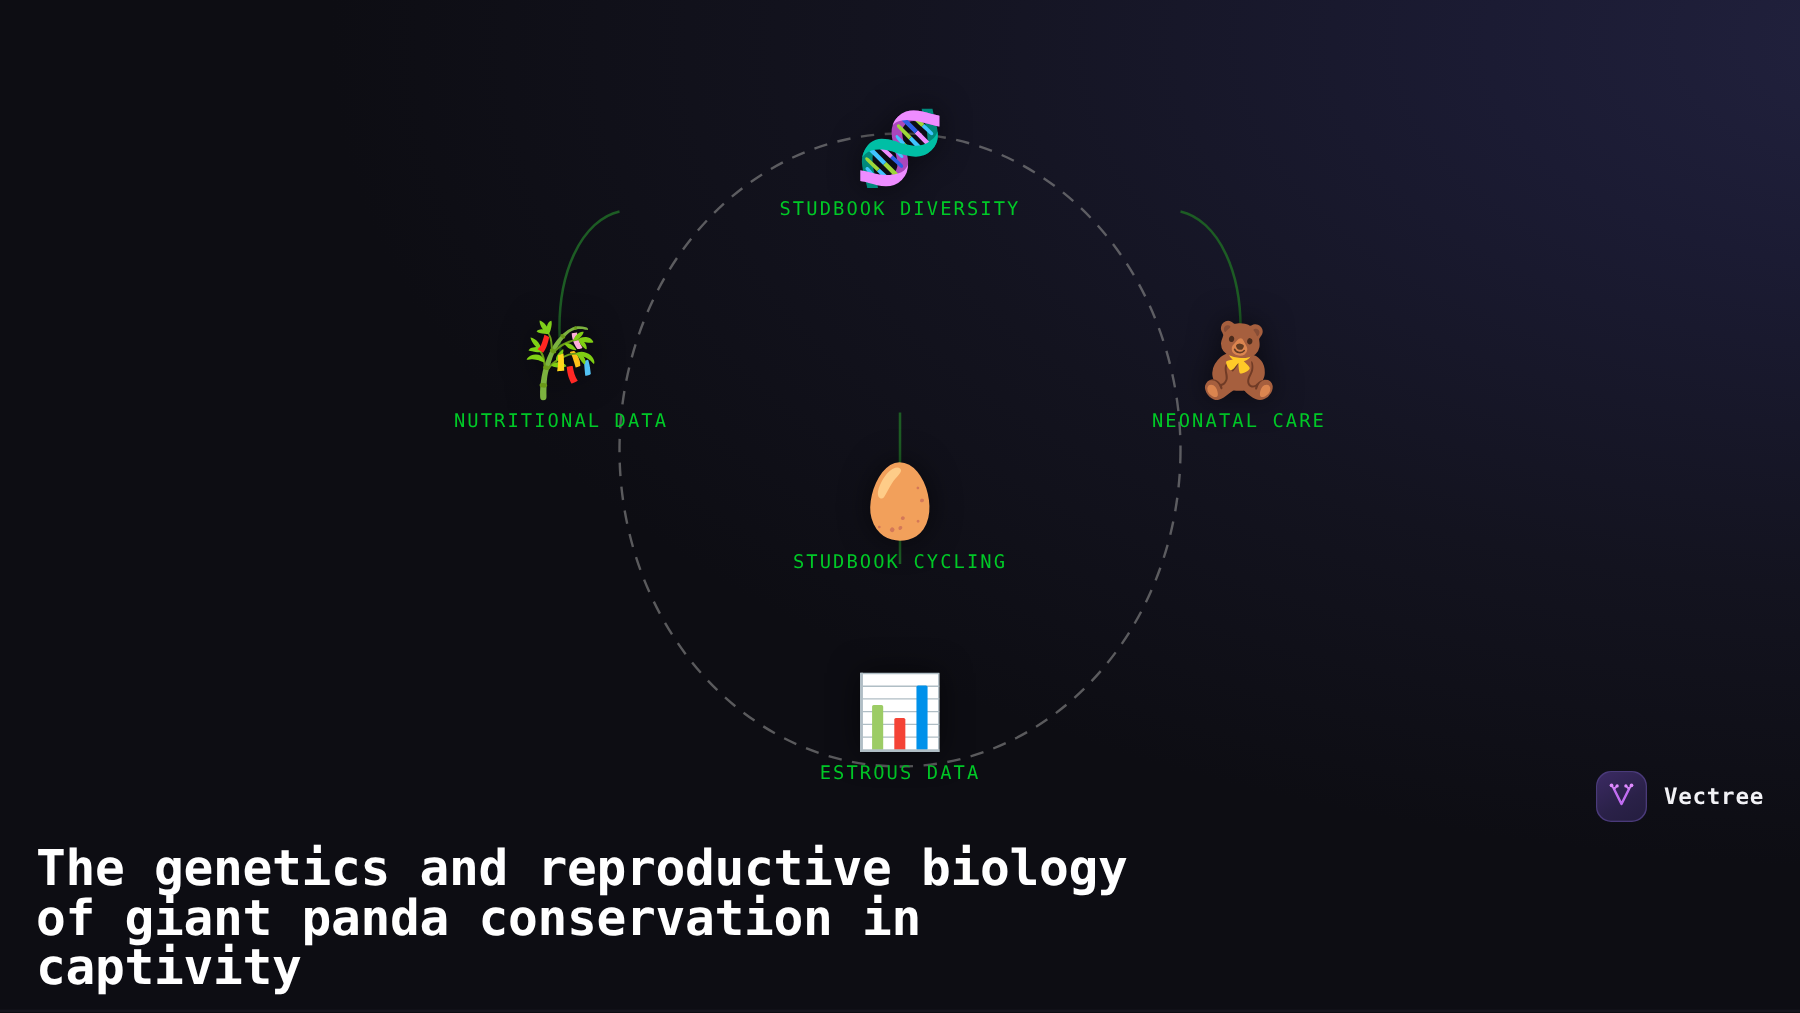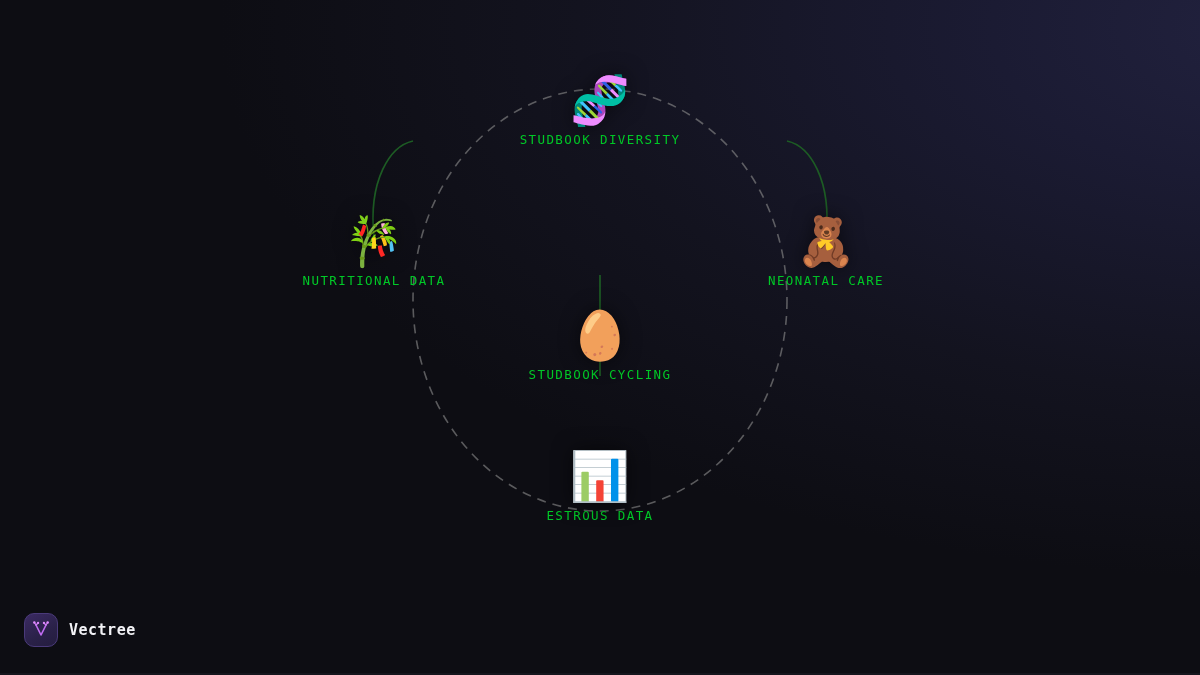--- a/index.html
+++ b/index.html
@@ -67,20 +67,21 @@
     left: 0;
     right: 0;
     bottom: 0;
     padding: 0 24px 14px 24px;
   }
   .brand-row {
     display: flex;
     align-items: center;
     gap: 11px;
     margin-bottom: 14px;
+    justify-content: flex-end;
   }
   .brand-mark {
     width: 32px;
     height: 32px;
     border-radius: 10px;
     background: linear-gradient(150deg, #3b2a63 0%, #2a2148 60%, #241d3f 100%);
     border: 1px solid #4a3a7a;
     display: flex;
     align-items: center;
     justify-content: center;
@@ -173,19 +174,22 @@
           <path d="M18 6 L20 3 M18 6 L15.5 3.5" fill="none" stroke="#d07ef5" stroke-width="1.6" stroke-linecap="round"></path>
           <circle cx="4" cy="3" r="1.5" fill="#e08bff"></circle>
           <circle cx="8.5" cy="3.5" r="1.3" fill="#e08bff"></circle>
           <circle cx="20" cy="3" r="1.5" fill="#e08bff"></circle>
           <circle cx="15.5" cy="3.5" r="1.3" fill="#e08bff"></circle>
         </svg>
       </span>
       <span class="brand-name">Vectree</span>
     </div>
 
+    <h1 class="headline">The genetics and reproductive biology
+of giant panda conservation in
+captivity</h1>
 
   </div>
 
 
   <div class="bottom-rule"></div>
 
 </div>
 
 </body></html>

